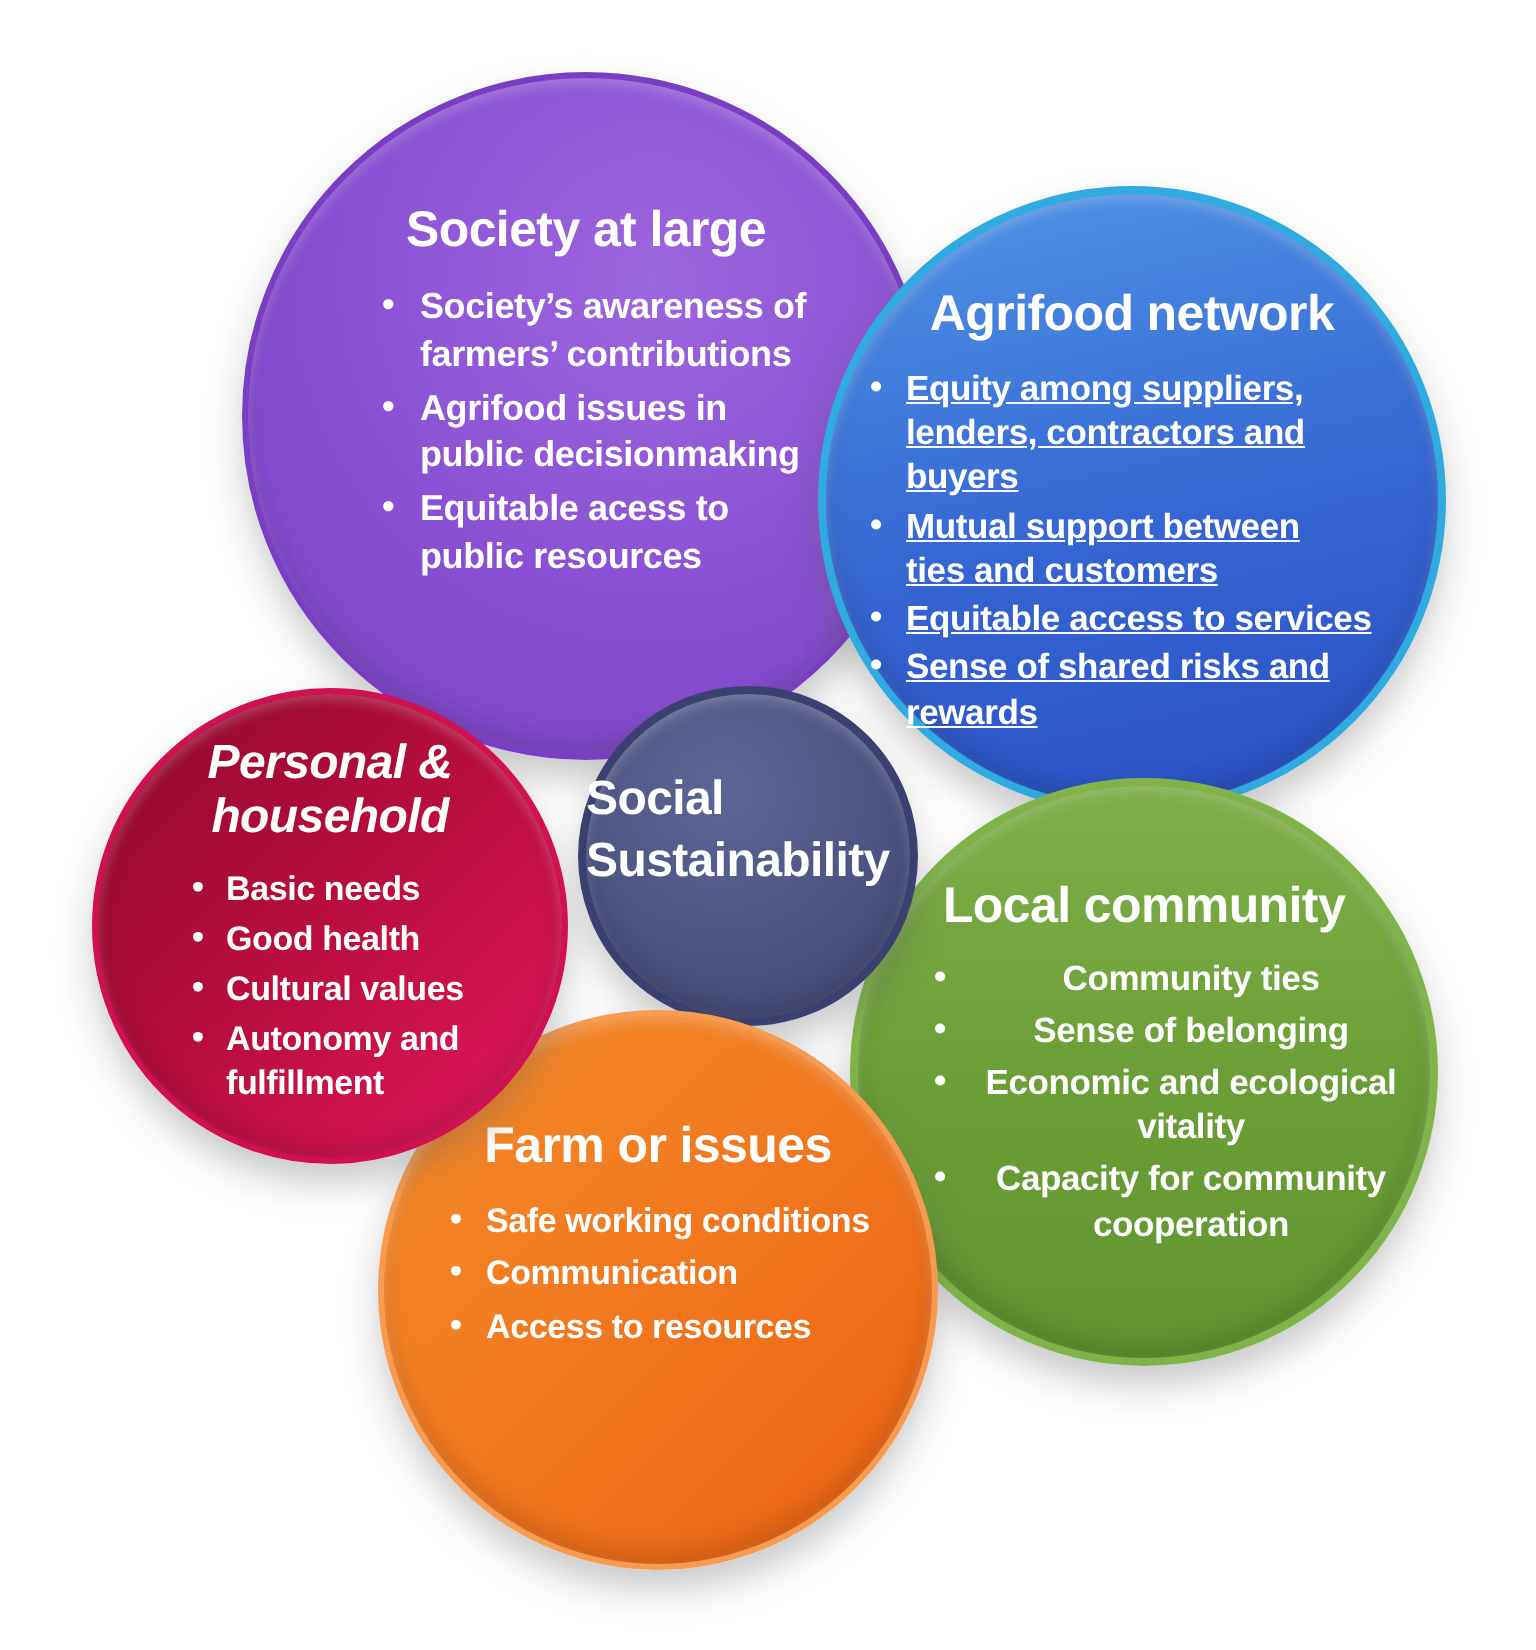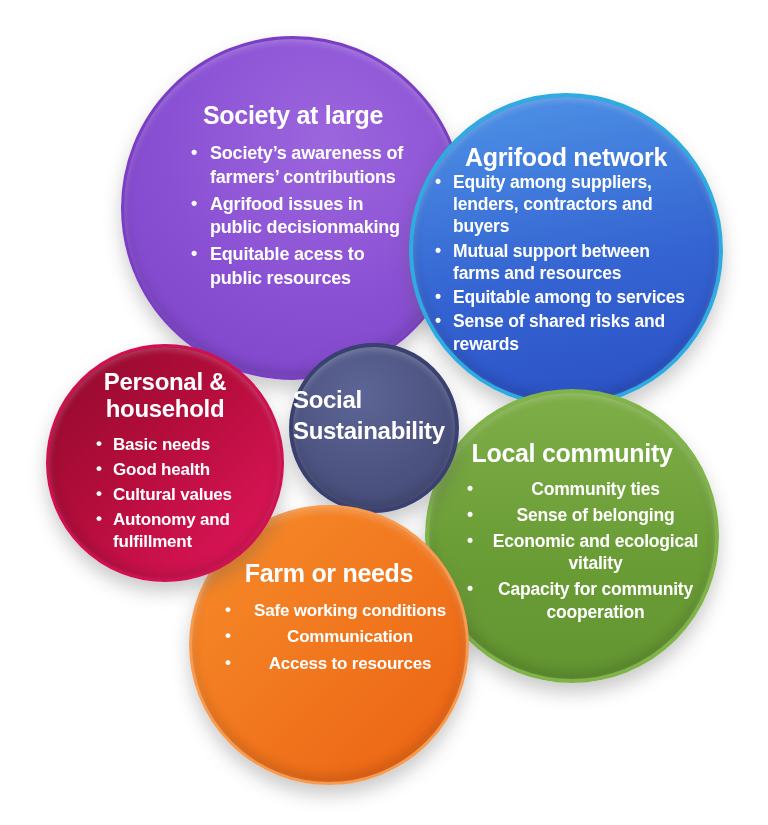--- a/index.html
+++ b/index.html
@@ -33,21 +33,21 @@
   .c-society ul{margin-top:13px;margin-left:67px;width:232px;}
   .c-society li{font-size:18px;line-height:1.32;margin-bottom:3px;padding-left:19px;}
 
   
   .c-agrifood{
     left:409px;top:93px;width:314px;height:314px;z-index:2;
     background:linear-gradient(168deg, #4f95e7 0%, #3565d2 55%, #2a4fc5 100%);
     border:4px solid #2fabe1;
   }
   .c-agrifood h2{margin-top:46px;font-size:25px;}
-  .c-agrifood ul{margin-top:0;margin-left:22px;width:268px;}
+  .c-agrifood ul{margin-top:12px;margin-left:22px;width:268px;text-decoration:underline;}
   .c-agrifood li{font-size:17.5px;line-height:1.27;margin-bottom:2px;padding-left:18px;}
 
   
   .c-local{
     left:425px;top:389px;width:294px;height:294px;z-index:3;
     background:linear-gradient(180deg, #7eae48 0%, #6b9d36 55%, #629431 100%);
     border:4px solid #80b44a;
   }
   .c-local h2{margin-top:46px;font-size:25px;text-align:center;}
   .c-local ul{margin-top:11px;margin-left:38px;width:238px;}
@@ -65,29 +65,29 @@
   }
 
   
   .c-farm{
     left:189px;top:505px;width:280px;height:280px;z-index:5;
     background:linear-gradient(135deg, #f78d2b 0%, #f0731c 60%, #eb6112 100%);
     border:3px solid #f79b51;
   }
   .c-farm h2{margin-top:51px;font-size:25px;}
   .c-farm ul{margin-top:13px;margin-left:33px;width:232px;}
-  .c-farm li{font-size:17px;line-height:1.32;margin-bottom:4px;padding-left:18px;text-align:center;}
+  .c-farm li{font-size:17px;line-height:1.32;margin-bottom:4px;padding-left:18px;}
 
   
   .c-personal{
     left:46px;top:344px;width:238px;height:238px;z-index:6;
     background:linear-gradient(135deg, #8f0a2b 0%, #b50d3c 45%, #e6175f 100%);
     border:3px solid #d01050;
   }
-  .c-personal h2{margin-top:22px;font-size:24px;}
+  .c-personal h2{margin-top:22px;font-size:24px;font-style:italic;}
   .c-personal ul{margin-top:11px;margin-left:47px;width:160px;}
   .c-personal li{font-size:17px;line-height:1.3;margin-bottom:3px;padding-left:17px;}
 </style>
 </head>
 <body>
 
 <div class="canvas">
 
   <div class="circle c-society">
     <h2>Society at large</h2>
@@ -101,22 +101,22 @@
     </ul>
   </div>
 
   <div class="circle c-agrifood">
     <h2>Agrifood network</h2>
     <ul>
       <li>Equity among suppliers,
 lenders, contractors and
 buyers</li>
       <li>Mutual support between
-farms and resources</li>
-      <li>Equitable among to services</li>
+ties and customers</li>
+      <li>Equitable access to services</li>
       <li>Sense of shared risks and
 rewards</li>
     </ul>
   </div>
 
   <div class="circle c-local">
     <h2>Local community</h2>
     <ul>
       <li>Community ties</li>
       <li>Sense of belonging</li>
@@ -126,21 +126,21 @@
 cooperation</li>
     </ul>
   </div>
 
   <div class="circle c-center">
     <div class="center-label">Social
 Sustainability</div>
   </div>
 
   <div class="circle c-farm">
-    <h2>Farm or needs</h2>
+    <h2>Farm or issues</h2>
     <ul>
       <li>Safe working conditions</li>
       <li>Communication</li>
       <li>Access to resources</li>
     </ul>
   </div>
 
   <div class="circle c-personal">
     <h2>Personal &amp;
 household</h2>

